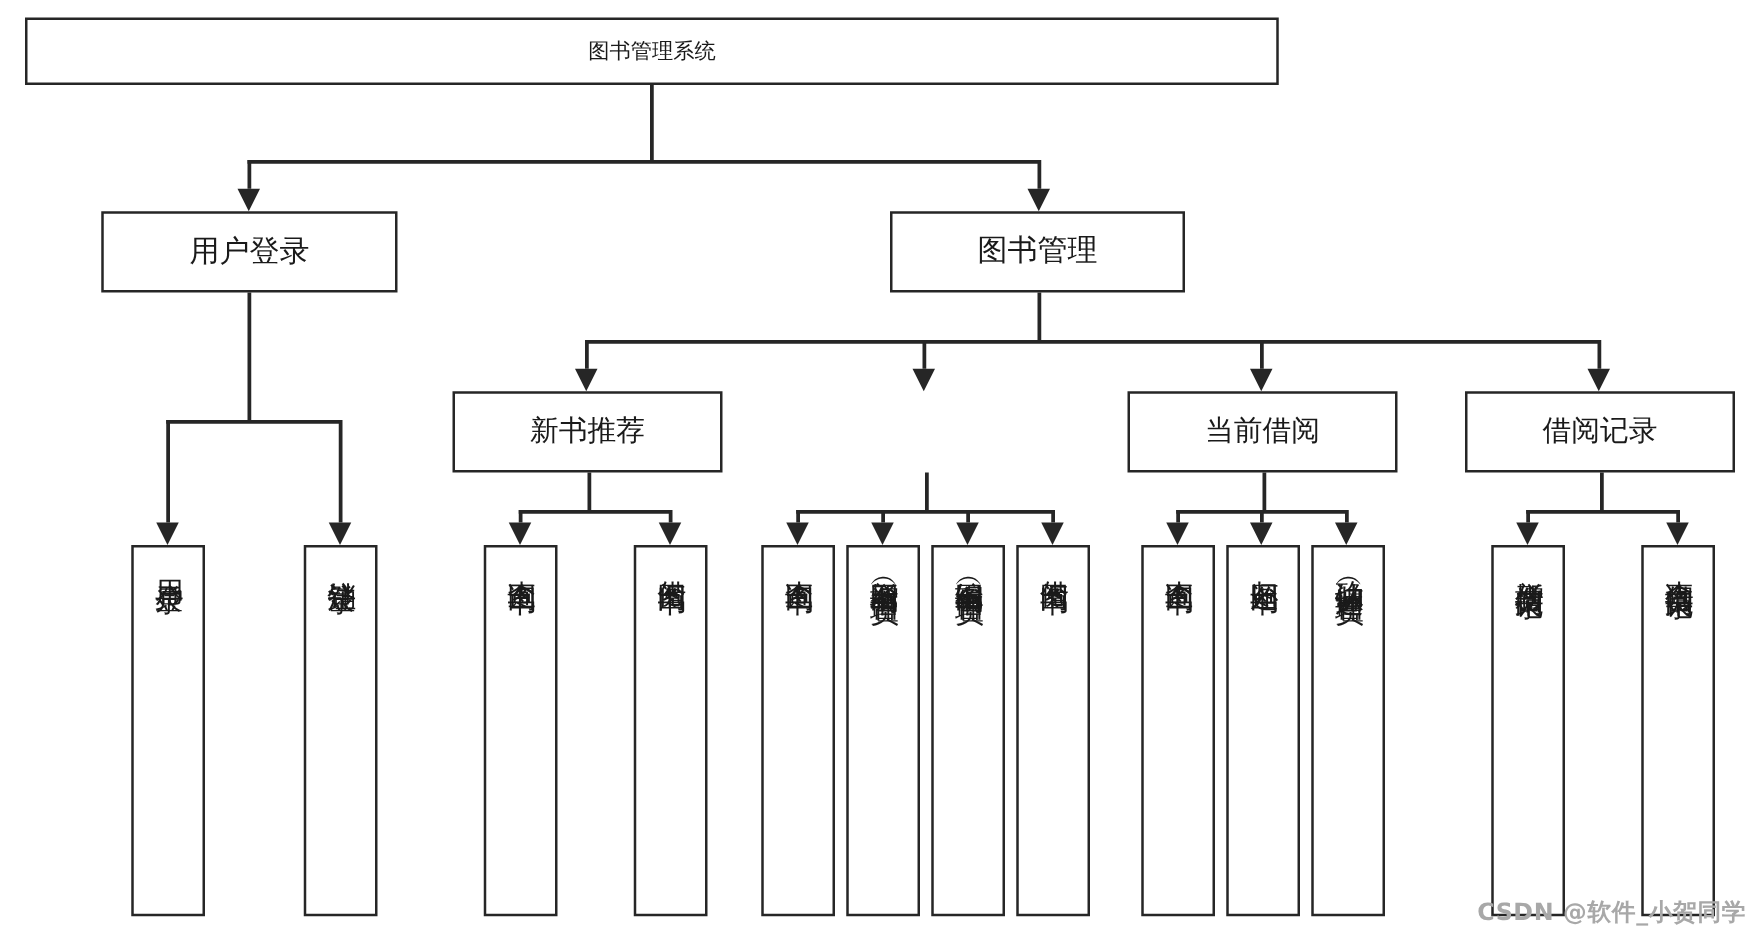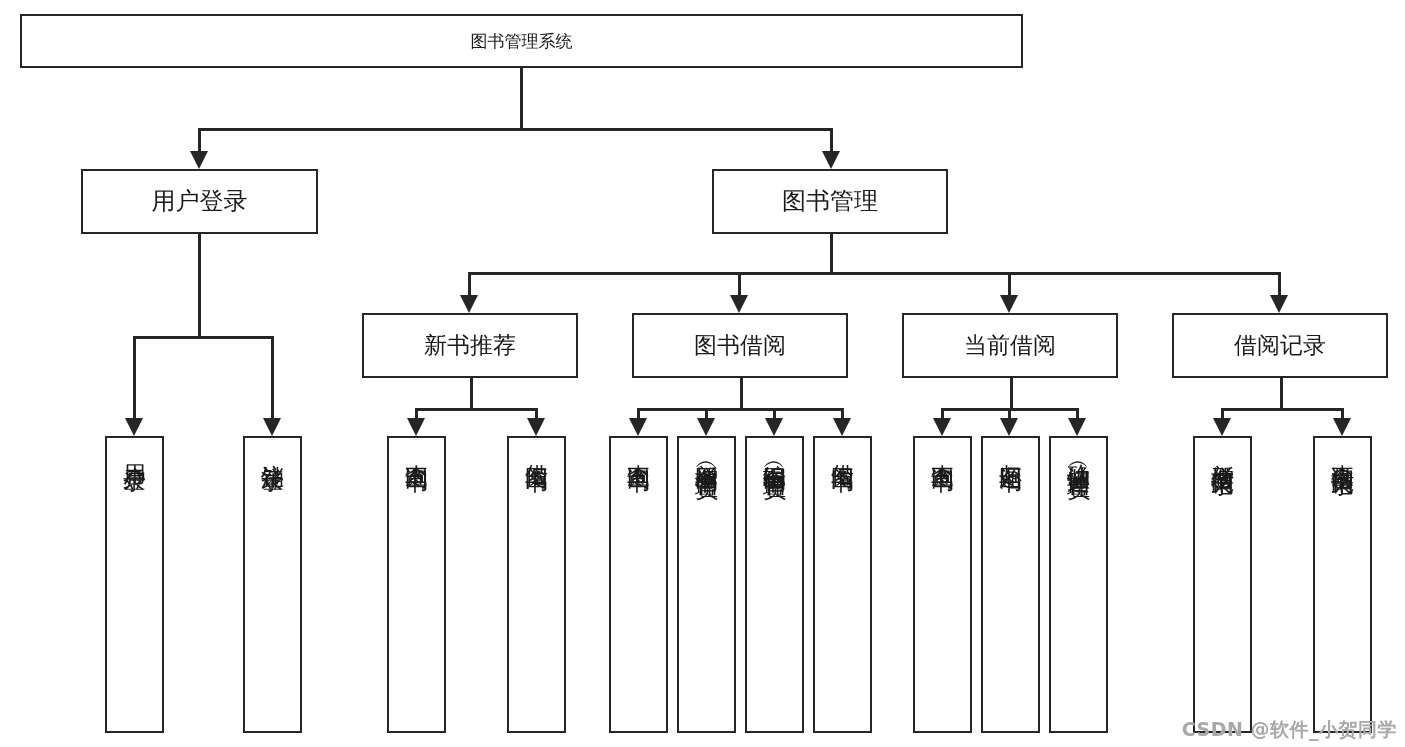--- a/index.html
+++ b/index.html
@@ -120,23 +120,20 @@
   <div class="ln vline" style="left:738px; top:272px; height:23px;"></div>
   <div class="arrow" style="left:730px; top:295px;"></div>
   <div class="ln vline" style="left:1008px; top:272px; height:23px;"></div>
   <div class="arrow" style="left:1000px; top:295px;"></div>
   <div class="ln vline" style="left:1278px; top:272px; height:23px;"></div>
   <div class="arrow" style="left:1270px; top:295px;"></div>
 
   <div class="node sub" style="left:362px; top:313px; width:216px; height:65px;">
     <span>新书推荐</span>
   </div>
-  <div class="node sub" style="left:632px; top:313px; width:216px; height:65px;">
-    <span>图书借阅</span>
-  </div>
   <div class="node sub" style="left:902px; top:313px; width:216px; height:65px;">
     <span>当前借阅</span>
   </div>
   <div class="node sub" style="left:1172px; top:313px; width:216px; height:65px;">
     <span>借阅记录</span>
   </div>
 
   <div class="ln vline" style="left:470px; top:378px; height:30px;"></div>
   <div class="ln hline" style="left:415px; top:408px; width:122px;"></div>
   <div class="ln vline" style="left:415px; top:408px; height:10px;"></div>

